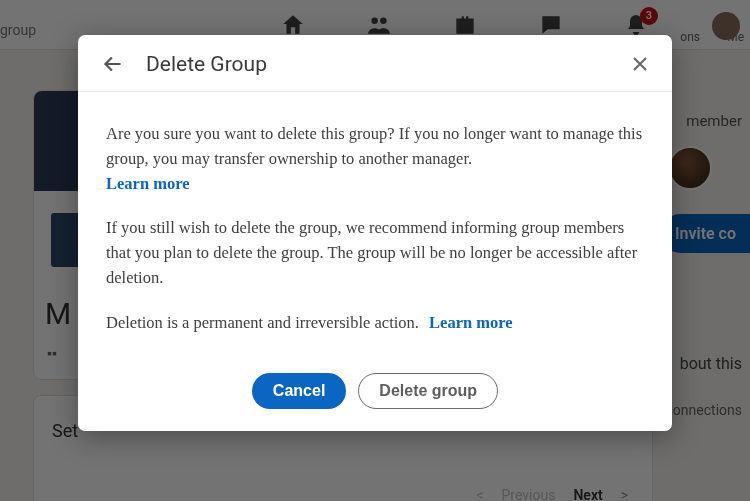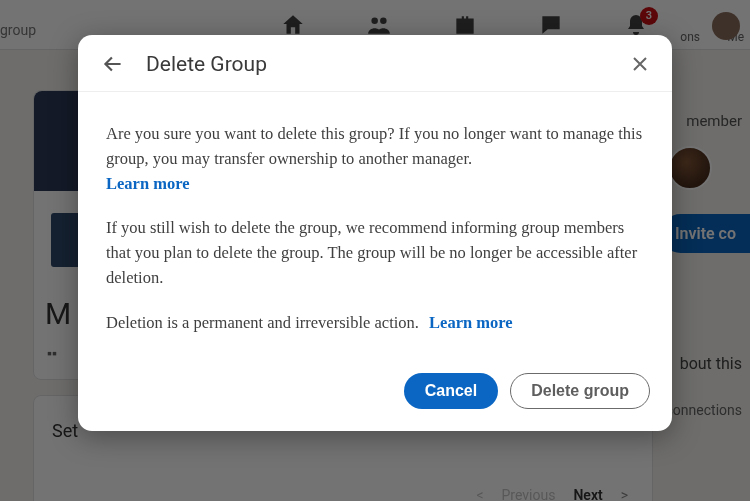--- a/index.html
+++ b/index.html
@@ -23,30 +23,30 @@
     .bg-suggestions { margin-top: 36px; color: #666; font-size: 15px; }
     .bg-pager { position: absolute; right: 24px; bottom: 6px; color: #888; font-size: 14px; display: flex; gap: 18px; }
     .bg-next { color: #333; font-weight: 600; }
     .bg-member { color: #555; font-size: 15px; position: absolute; right: 8px; top: 112px; }
     .bg-avatar2 { position: absolute; right: 38px; top: 146px; width: 44px; height: 44px; border-radius: 50%; background: radial-gradient(circle at 40% 35%, #8a5a3a 0%, #4a2f1f 70%); border: 2px solid #fff; }
     .bg-invite { position: absolute; right: 0; top: 214px; background: #0a66c2; color: #fff; font-size: 16px; font-weight: 600; padding: 10px 14px; border-radius: 22px 0 0 22px; text-align: right; }
     .bg-about { position: absolute; right: 8px; top: 354px; color: #444; font-size: 16px; }
     .bg-about2 { position: absolute; right: 8px; top: 400px; color: #666; font-size: 14px; line-height: 1.5; text-align: left; }
 
     .overlay { position: absolute; inset: 0; background: rgba(0,0,0,0.55); }
-    .modal { position: absolute; left: 78px; top: 35px; width: 594px; background: #fff; border-radius: 14px; box-shadow: 0 6px 28px rgba(0,0,0,0.35); display: flex; flex-direction: column; }
+    .modal { position: absolute; left: 78px; top: 35px; width: 594px; background: #fff; border-radius: 7px; box-shadow: 0 6px 28px rgba(0,0,0,0.35); display: flex; flex-direction: column; }
     .modal-header { display: flex; align-items: center; padding: 16px 20px 14px 22px; border-bottom: 1px solid #eee; }
     .back-btn { font-size: 22px; color: #555; cursor: pointer; margin-right: 20px; line-height: 1; }
     .modal-title { font-size: 21px; color: #3a3a3a; font-weight: 400; flex: 1; }
     .close-btn { font-size: 24px; color: #666; cursor: pointer; line-height: 1; font-weight: 300; }
     .modal-body { padding: 30px 28px 12px 28px; color: #3f3f3f; font-size: 16.5px; line-height: 1.5; }
     .modal-body p { margin-bottom: 20px; font-family: Liberation Serif, serif; }
     .link { color: #0a66c2; font-weight: 600; cursor: pointer; text-align: center; }
     .link-inline { margin-left: 6px; }
-    .modal-footer { display: flex; justify-content: flex-end; gap: 12px; padding: 6px 22px 22px; }
+    .modal-footer { display: flex; justify-content: center; gap: 12px; padding: 6px 22px 22px; }
     .btn { border-radius: 22px; padding: 8px 20px; font-size: 16px; font-weight: 600; cursor: pointer; border: 1px solid transparent; }
     .btn-primary { background: #0a66c2; color: #fff; }
     .btn-secondary { background: #fff; color: #5e5e5e; border-color: #6b6b6b; }
     svg { display: block; }
   </style>
 </head>
 <body>
 
 <div class="bg">
   <div class="navbar">

